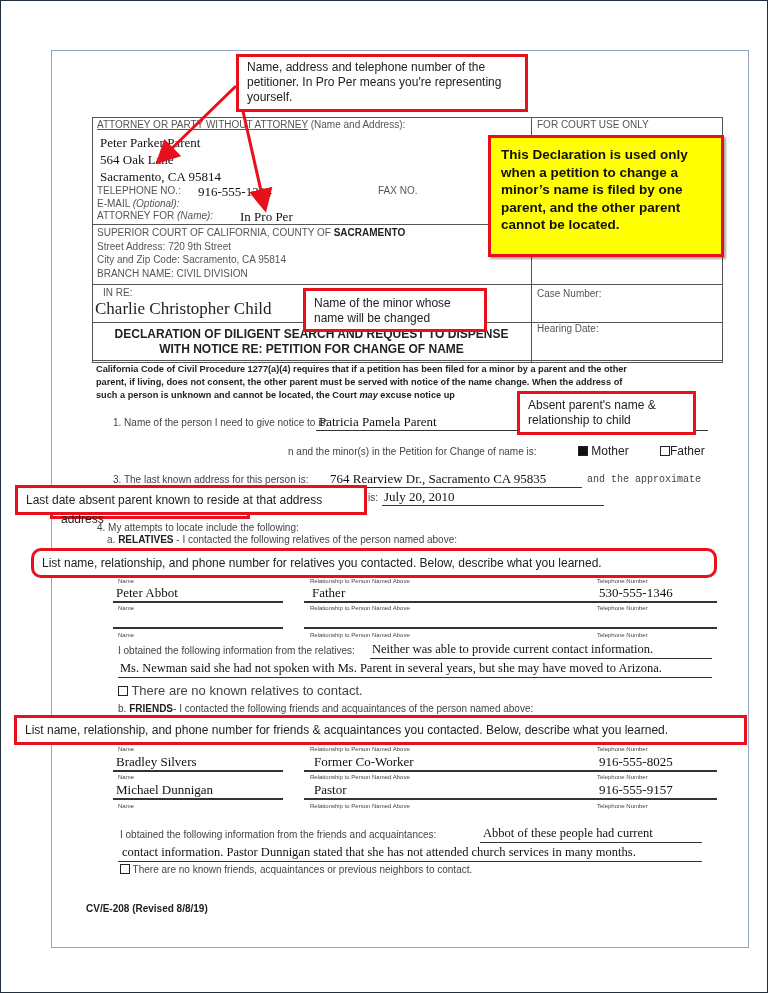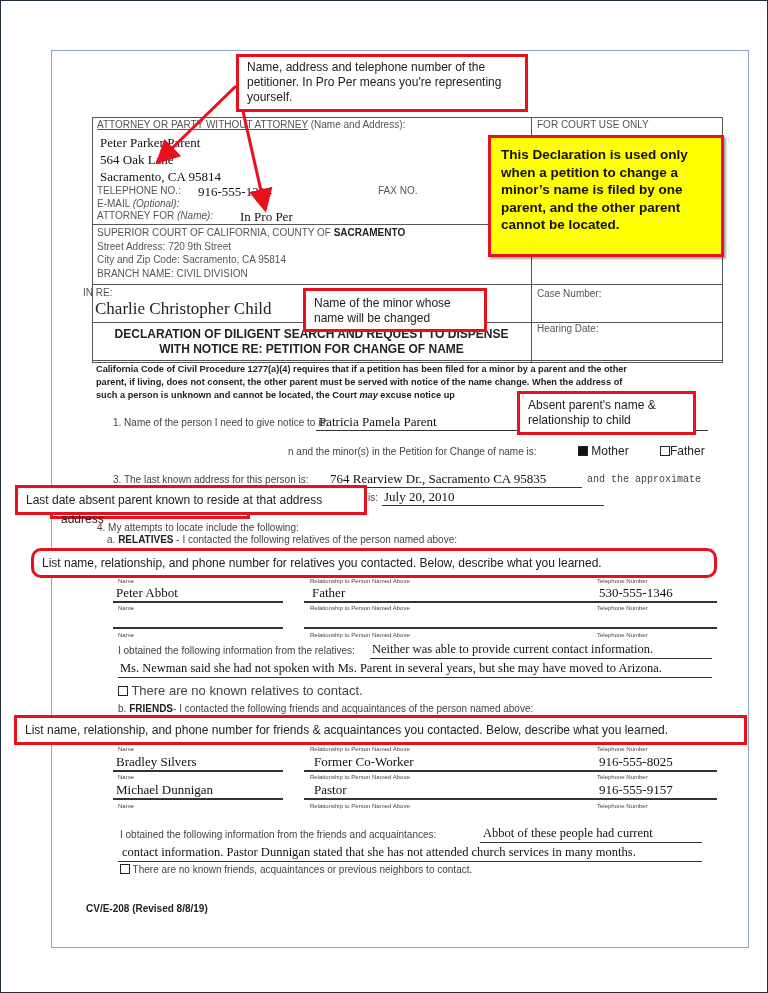--- a/index.html
+++ b/index.html
@@ -52,21 +52,21 @@
   <div><span>SUPERIOR COURT OF CALIFORNIA, COUNTY OF </span><b style="color:#222;">SACRAMENTO</b></div>
   <div>Street Address: 720 9th Street</div>
   <div>City and Zip Code: Sacramento, CA  95814</div>
   <div>BRANCH NAME:  CIVIL DIVISION</div>
 </div>
 
 <div class="abs sans lbl" style="left:537px;top:119px;">FOR COURT USE ONLY</div>
 <div class="abs sans lbl" style="left:537px;top:288px;">Case Number:</div>
 <div class="abs sans lbl" style="left:537px;top:323px;">Hearing Date:</div>
 
-<div class="abs sans lbl" style="left:83px;top:287px;text-align:center;">IN RE:</div>
+<div class="abs sans lbl" style="left:103px;top:287px;text-align:center;">IN RE:</div>
 <div class="abs serif" style="left:95px;top:299px;font-size:17px;color:#222;">Charlie Christopher Child</div>
 
 <div class="abs sans" style="left:92px;top:327px;width:439px;text-align:center;font-size:12px;font-weight:bold;line-height:15px;color:#222;">
   <div>DECLARATION OF DILIGENT SEARCH AND REQUEST TO DISPENSE</div>
   <div>WITH NOTICE RE: PETITION FOR CHANGE OF NAME</div>
 </div>
 
 <div class="abs sans" style="left:96px;top:363px;width:626px;font-size:9.2px;font-weight:bold;line-height:13px;color:#222;white-space:nowrap;">
   <div>California Code of Civil Procedure 1277(a)(4) requires that if a petition has been filed for a minor by a parent and the other</div>
   <div>parent, if living, does not consent, the other parent must be served with notice of the name change. When the address of</div>

